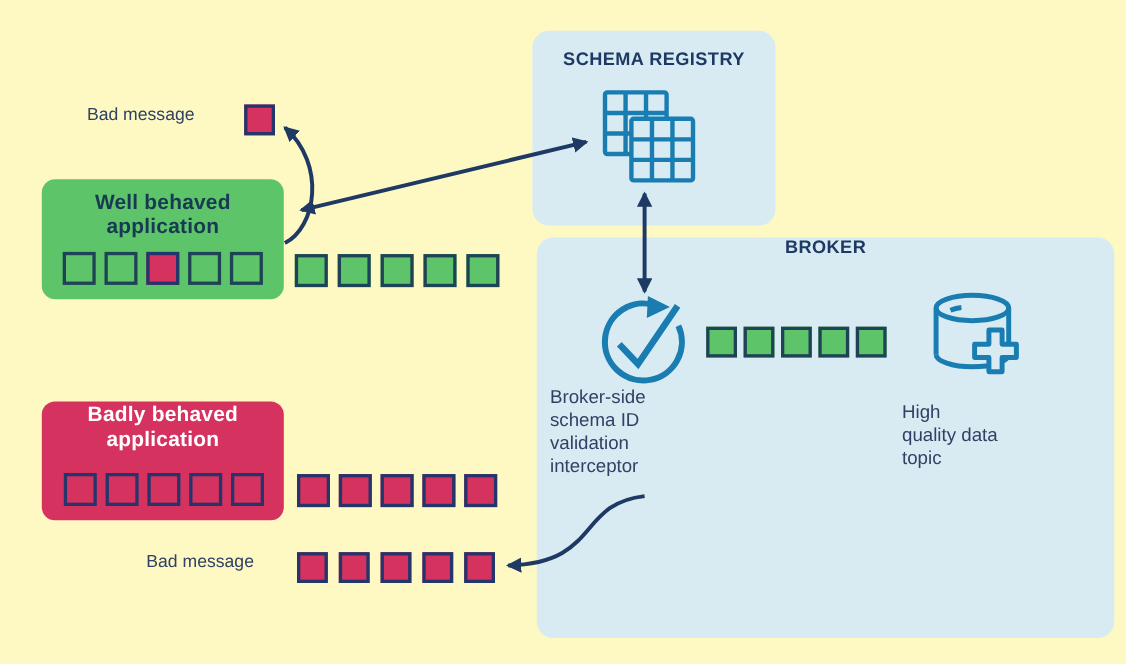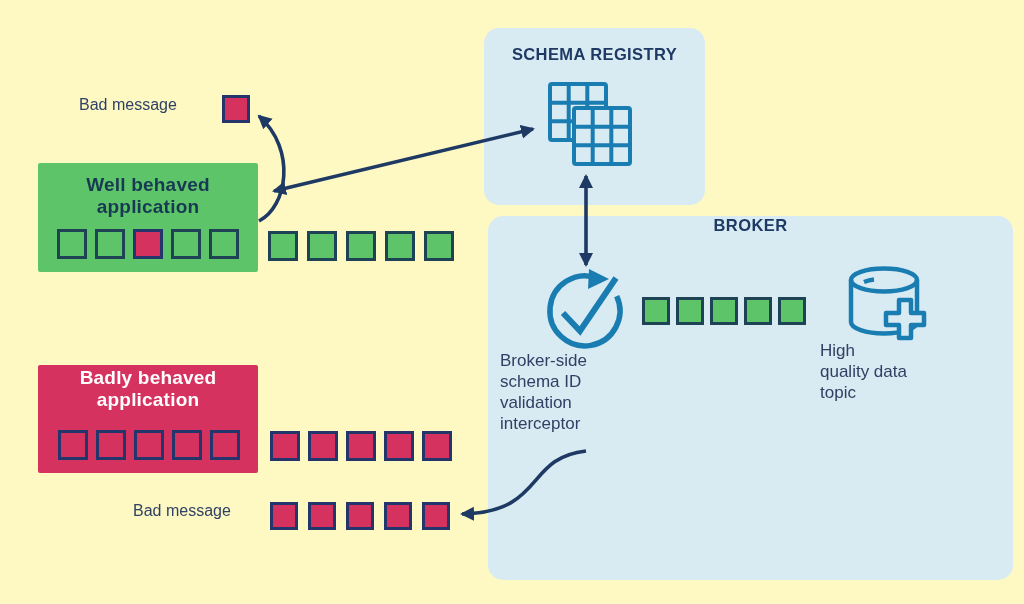--- a/index.html
+++ b/index.html
@@ -6,21 +6,21 @@
     --lightblue:#d8ebf3; --iconblue:#1a7db2; --navy:#1e3a64; --label:#2f4164;
     --green:#5ec46a; --green-text:#173a52; --red:#d6325f;
     --teal-border:#1d4355; --red-border:#24356b; --white-text:#ffffff;
   }
   *{margin:0;padding:0;box-sizing:border-box}
   body{background:#ffffff;font-family:"Liberation Sans",sans-serif;}
   .canvas{position:relative;width:1024px;height:604px;background:#fef9c3;overflow:hidden}
   .abs{position:absolute}
   .panel{position:absolute;background:var(--lightblue);border-radius:15px}
   .panel-title{text-align:center;font-weight:700;font-size:16.5px;letter-spacing:.4px;color:var(--navy)}
-  .app-box{position:absolute;border-radius:2px;text-align:center}
+  .app-box{position:absolute;border-radius:12px;text-align:center}
   .app-label{font-weight:700;font-size:19px;line-height:1.14;white-space:pre-line;letter-spacing:.2px}
   .sq-row{position:absolute;display:flex}
   .sq{display:block;border:3px solid var(--teal-border)}
   .sq.green{background:var(--green)}
   .sq.red{background:var(--red);border-color:var(--red-border)}
   .sq-row.s30 .sq{width:30px;height:30px}
   .sq-row.s28 .sq{width:28px;height:28px}
   .g8{gap:8px}.g9{gap:9px}.g6{gap:6px}.g10{gap:10px}
   .caption{position:absolute;font-size:16px;color:var(--label);white-space:nowrap}
   .multiline{position:absolute;font-size:17px;line-height:1.24;color:var(--label);text-align:left;white-space:pre-line}
@@ -74,21 +74,21 @@
     <div class="abs" style="left:355px;top:48px">
       <svg width="88" height="88" viewBox="0 0 88 88" fill="none" stroke="var(--iconblue)" stroke-width="4.5">
         <ellipse cx="41" cy="16" rx="33" ry="11.5"></ellipse>
         <path d="M8 16 V58"></path>
         <path d="M74 16 V58"></path>
         <path d="M8 58 A33 11.5 0 0 0 74 58"></path>
         <path d="M21 18 Q26 16 31 15.5"></path>
         <path d="M56 36 h12 v13 h13 v12 h-13 v13 h-12 v-13 h-13 v-12 h13 z" fill="var(--lightblue)" stroke-linejoin="round"></path>
       </svg>
     </div>
-    <div class="multiline" style="left:332px;top:124px;width:145px">High
+    <div class="multiline" style="left:332px;top:148px;width:145px">High
 quality data
 topic</div>
   </div>
 
   <div class="app-box" style="left:38px;top:163px;width:220px;height:109px;background:var(--green)">
     <div class="app-label" style="padding-top:11px;color:var(--green-text)">Well behaved
 application</div>
     <div class="sq-row s30 g8" style="left:19px;top:66px">
         <span class="sq green"></span>
         <span class="sq green"></span>

